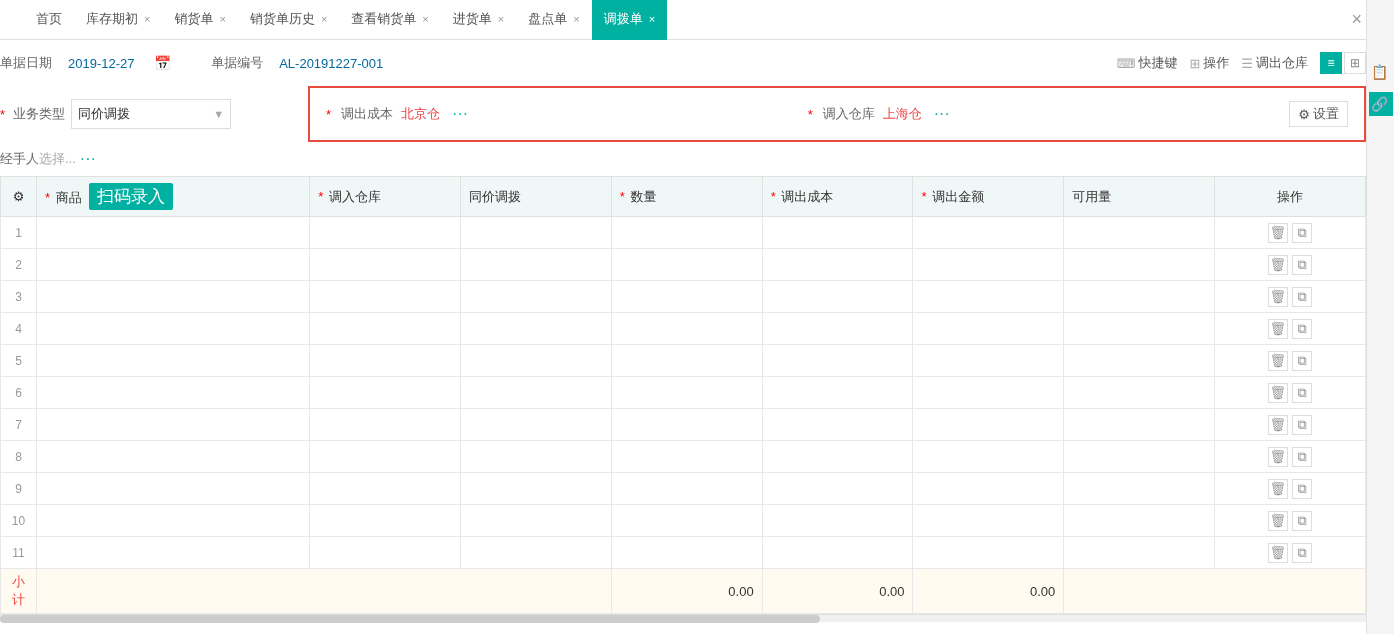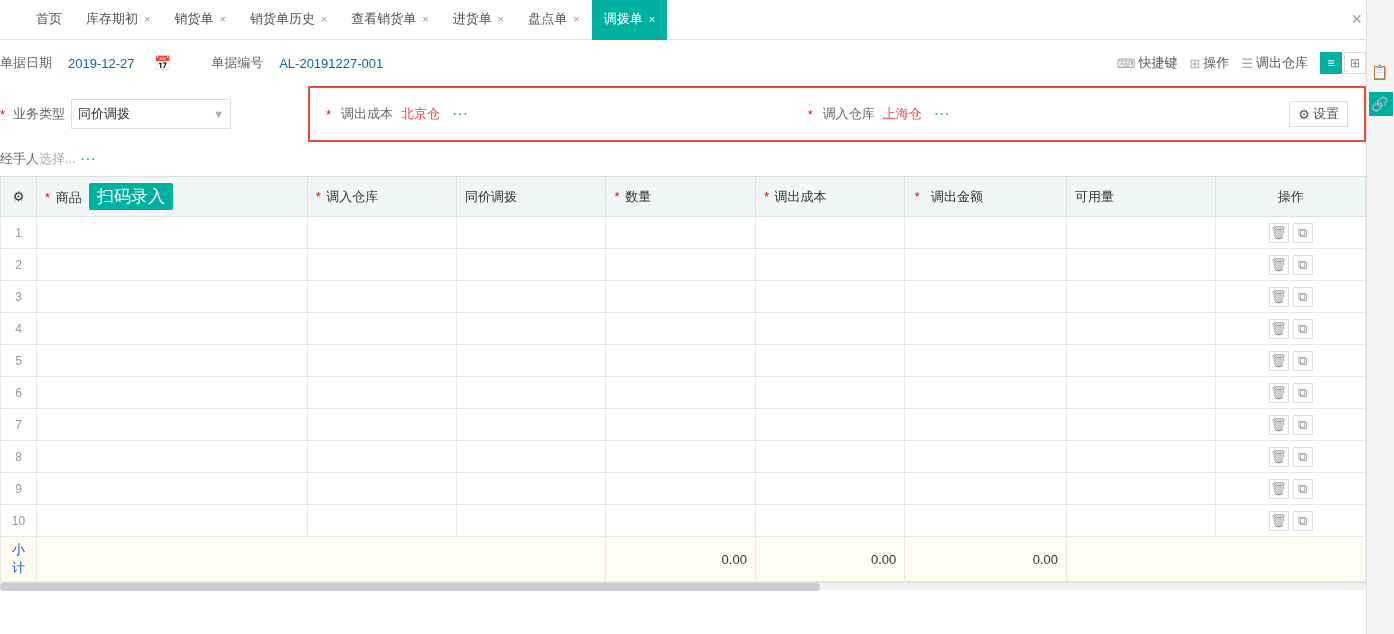--- a/index.html
+++ b/index.html
@@ -408,21 +408,21 @@
             </th>
             <th style="min-width:80px;">
               <span>同价调拨</span>
             </th>
             <th class="required" style="min-width:80px;">
               <span>数量</span>
             </th>
             <th class="required" style="min-width:80px;">
               <span>调出成本</span>
             </th>
-            <th class="required" style="min-width:80px;font-family:Liberation Mono, monospace;">
+            <th class="required" style="min-width:80px;">
               <span>调出金额</span>
             </th>
             <th style="min-width:80px;">
               <span>可用量</span>
             </th>
             <th style="min-width:80px;text-align:center;">
               <span>操作</span>
             </th>
           </tr>
         </thead>
@@ -582,21 +582,37 @@
       <td></td>
       <td></td>
       <td>
         <div class="action-icons">
           <div class="action-icon">🗑</div>
           <div class="action-icon">⧉</div>
         </div>
       </td>
     </tr>
             <tr>
-      <td class="subtotal-row subtotal-label" colspan="1" style="background:#fffbf0;text-align:center;color:#1d4ed8;">小计</td>
+      <td class="row-num">11</td>
+      <td></td>
+      <td></td>
+      <td></td>
+      <td></td>
+      <td></td>
+      <td></td>
+      <td></td>
+      <td>
+        <div class="action-icons">
+          <div class="action-icon">🗑</div>
+          <div class="action-icon">⧉</div>
+        </div>
+      </td>
+    </tr>
+            <tr>
+      <td class="subtotal-row subtotal-label" colspan="1" style="background:#fffbf0;text-align:center;color:#ef4444;">小计</td>
       <td class="subtotal-row" colspan="3" style="background:#fffbf0;"></td>
       <td class="subtotal-row" style="background:#fffbf0;text-align:right;">0.00</td>
       <td class="subtotal-row" style="background:#fffbf0;text-align:right;">0.00</td>
       <td class="subtotal-row" style="background:#fffbf0;text-align:right;">0.00</td>
       <td class="subtotal-row" colspan="2" style="background:#fffbf0;"></td>
     </tr>
           </tbody>
       </table>
 
       <div class="scroll-area">

